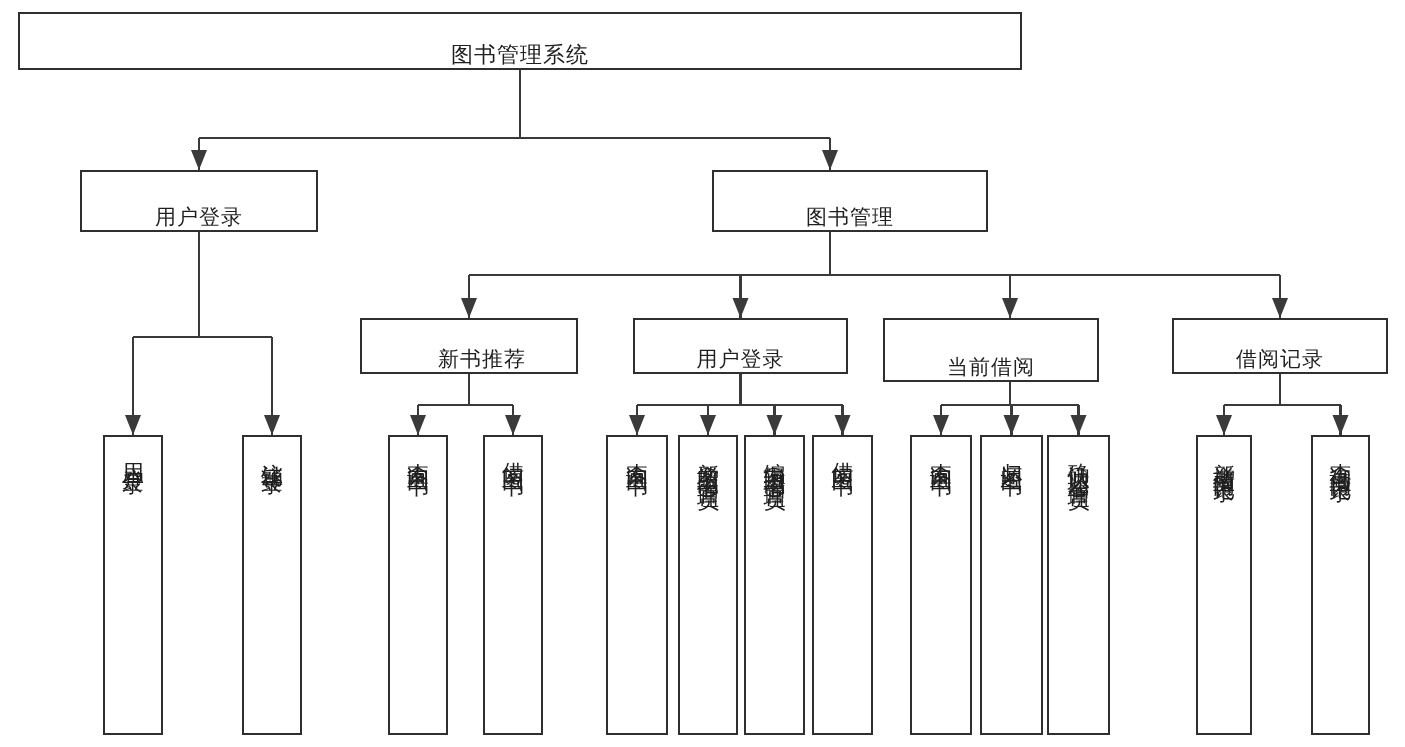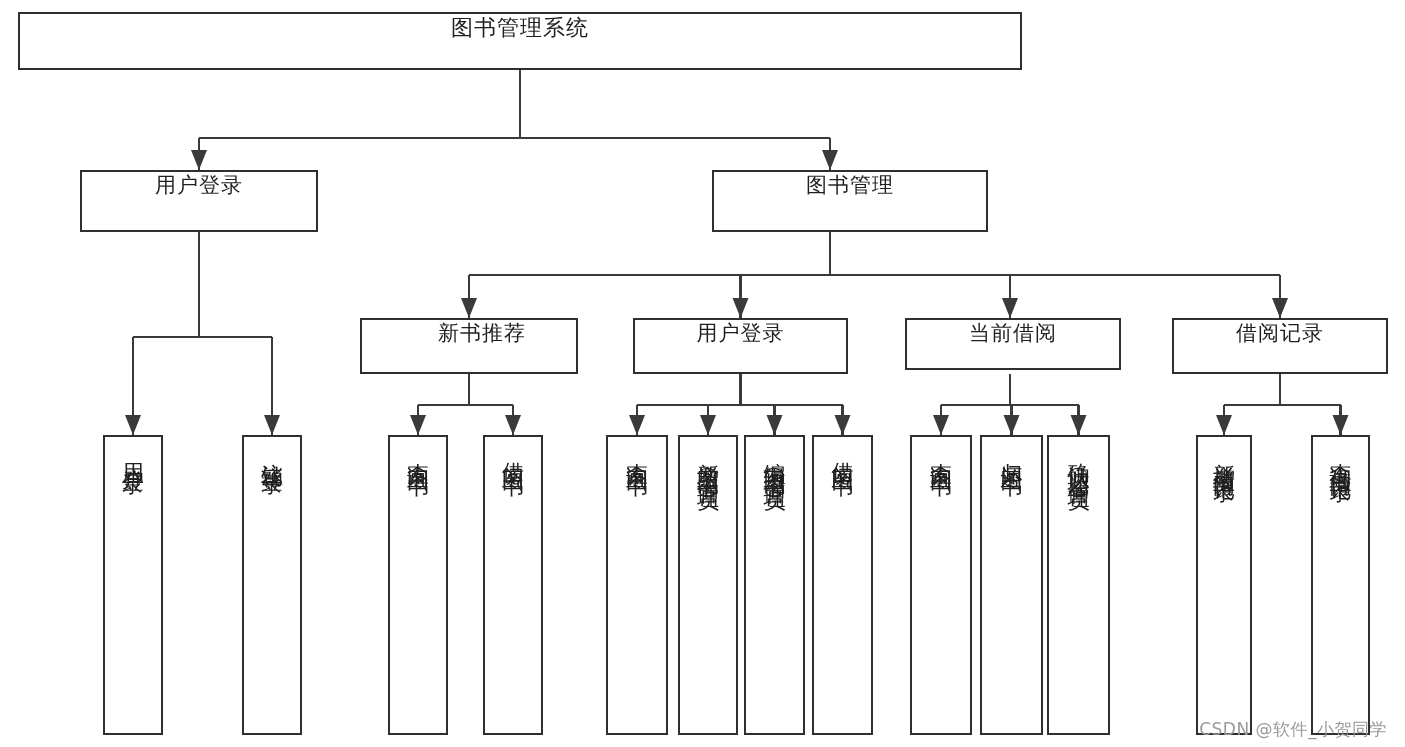--- a/index.html
+++ b/index.html
@@ -23,21 +23,21 @@
     top: 0;
     width: 1405px;
     height: 747px;
   }
   .node-box {
     position: absolute;
     box-sizing: border-box;
     border: 2.5px solid #2f2f2f;
     background: #ffffff;
     display: flex;
-    align-items: flex-start;
+    align-items: flex-end;
     justify-content: center;
     color: #1a1a1a;
   }
   .node-label {
     font-size: 21px;
     line-height: 1.25;
     letter-spacing: 1px;
     white-space: nowrap;
     color: #1f1f1f;
   }
@@ -134,21 +134,21 @@
       </div>
       <div class="node-box" style="left: 712px; top: 170px; width: 276px; height: 62px;">
         <span class="node-label">图书管理</span>
       </div>
       <div class="node-box" style="left: 360px; top: 318px; width: 218px; height: 56px; padding-left: 26px;">
         <span class="node-label">新书推荐</span>
       </div>
       <div class="node-box" style="left: 633px; top: 318px; width: 215px; height: 56px;">
         <span class="node-label">用户登录</span>
       </div>
-      <div class="node-box" style="left: 905px; top: 318px; width: 216px; height: 52px;">
+      <div class="node-box" style="left: 883px; top: 318px; width: 216px; height: 64px;">
         <span class="node-label">当前借阅</span>
       </div>
       <div class="node-box" style="left: 1172px; top: 318px; width: 216px; height: 56px;">
         <span class="node-label">借阅记录</span>
       </div>
       <div class="node-box vertical" style="left: 103px; top: 435px; width: 60px; height: 300px;">
         <span class="node-label">用户登录</span>
       </div>
       <div class="node-box vertical" style="left: 242px; top: 435px; width: 60px; height: 300px;">
         <span class="node-label">注销登录</span>
@@ -180,14 +180,13 @@
       <div class="node-box vertical" style="left: 1047px; top: 435px; width: 63px; height: 300px;">
         <span class="node-label">确认归还（管理员）</span>
       </div>
       <div class="node-box vertical" style="left: 1196px; top: 435px; width: 56px; height: 300px;">
         <span class="node-label">新增借阅记录</span>
       </div>
       <div class="node-box vertical" style="left: 1311px; top: 435px; width: 59px; height: 300px;">
         <span class="node-label">查询借阅记录</span>
       </div>
     </div>
-  <div class="watermark">CSDN @软件_小贺同学</div>
 </div>
 
 </body></html>

